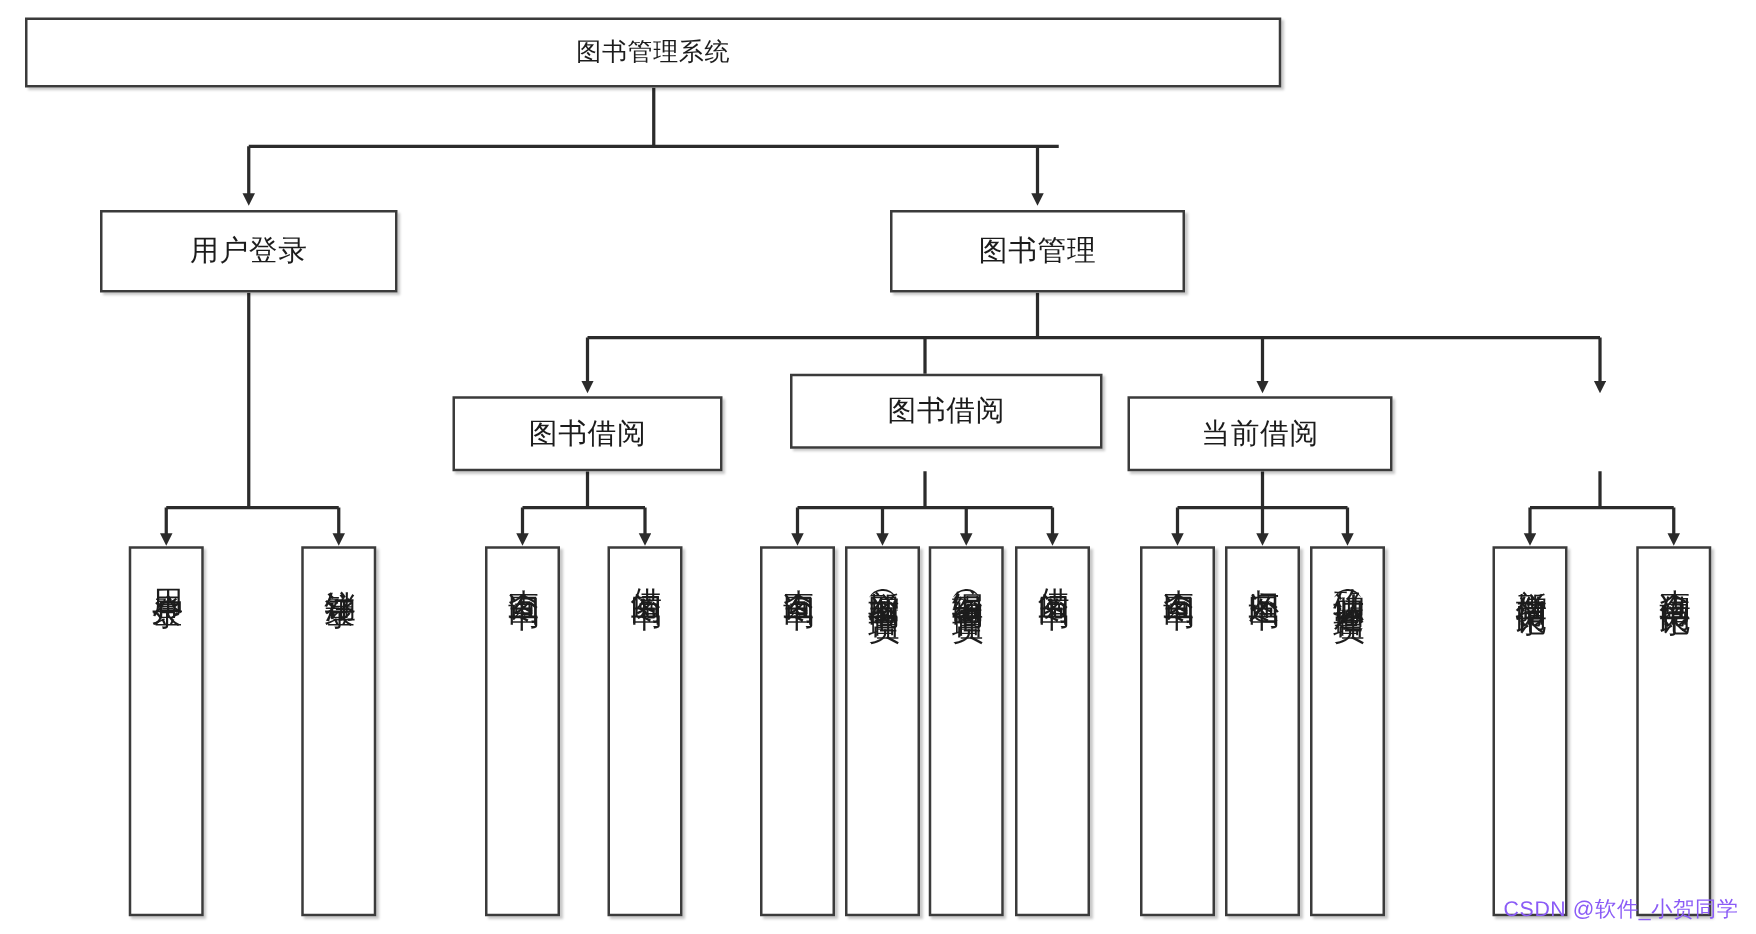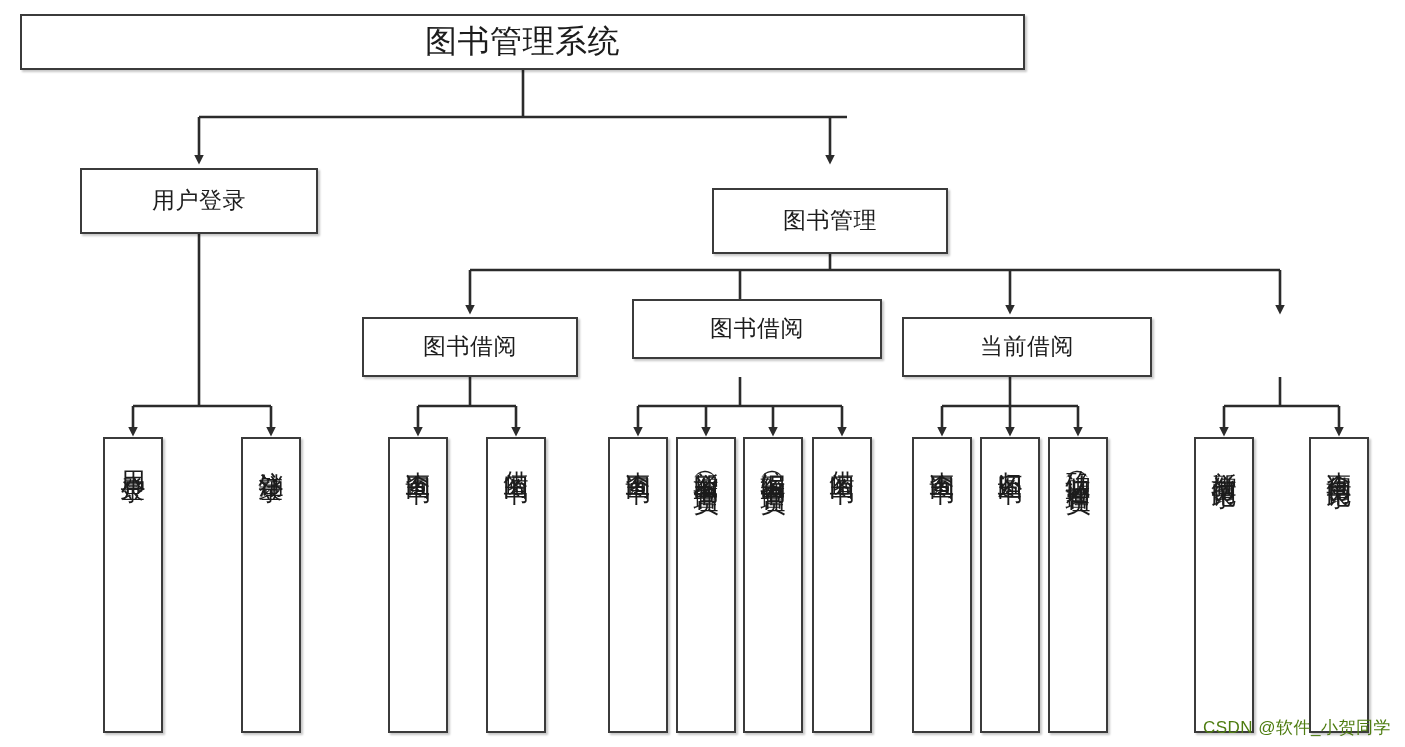--- a/index.html
+++ b/index.html
@@ -43,41 +43,41 @@
     letter-spacing: 0.5px;
     line-height: 1.12;
     text-align: center;
     white-space: nowrap;
   }
   
   .node.h .lbl {
     font-size: 23px;
   }
   .node.root .lbl {
-    font-size: 32px;
+    font-size: 20px;
   }
   
   .node.v {
     align-items: flex-start;
     justify-content: center;
     padding-top: 12px;
   }
   .node.v .lbl {
     writing-mode: vertical-rl;
     text-orientation: upright;
     font-size: 25px;
     letter-spacing: 3px;
     line-height: 1;
   }
   #watermark {
     position: absolute;
     right: 14px;
     bottom: 8px;
     font-size: 17px;
-    color: #4d7c0f;
+    color: #8b5cf6;
     white-space: nowrap;
     z-index: 6;
     letter-spacing: 0.5px;
   }
 </style>
 </head>
 <body>
 
 <div id="canvas">
 
@@ -131,31 +131,31 @@
     </g>
   </svg>
 
   <div class="node h root" style="left:20px; top:14px; width:1005px; height:56px;">
     <span class="lbl">图书管理系统</span>
   </div>
 
   <div class="node h" style="left:80px; top:168px; width:238px; height:66px;">
     <span class="lbl">用户登录</span>
   </div>
-  <div class="node h" style="left:712px; top:168px; width:236px; height:66px;margin-top:20px;">
+  <div class="node h" style="left:712px; top:168px; width:236px; height:66px;">
     <span class="lbl">图书管理</span>
   </div>
 
   <div class="node h" style="left:362px; top:317px; width:216px; height:60px;">
     <span class="lbl">图书借阅</span>
   </div>
   <div class="node h" style="left:632px; top:299px; width:250px; height:60px;">
     <span class="lbl">图书借阅</span>
   </div>
-  <div class="node h" style="left:902px; top:317px; width:250px; height:60px;">
+  <div class="node h" style="left:902px; top:317px; width:212px; height:60px;">
     <span class="lbl">当前借阅</span>
   </div>
 
   <div class="node v" style="left:103px; top:437px; width:60px; height:296px;">
     <span class="lbl">用户登录</span>
   </div>
   <div class="node v" style="left:241px; top:437px; width:60px; height:296px;">
     <span class="lbl">注销登录</span>
   </div>
 

